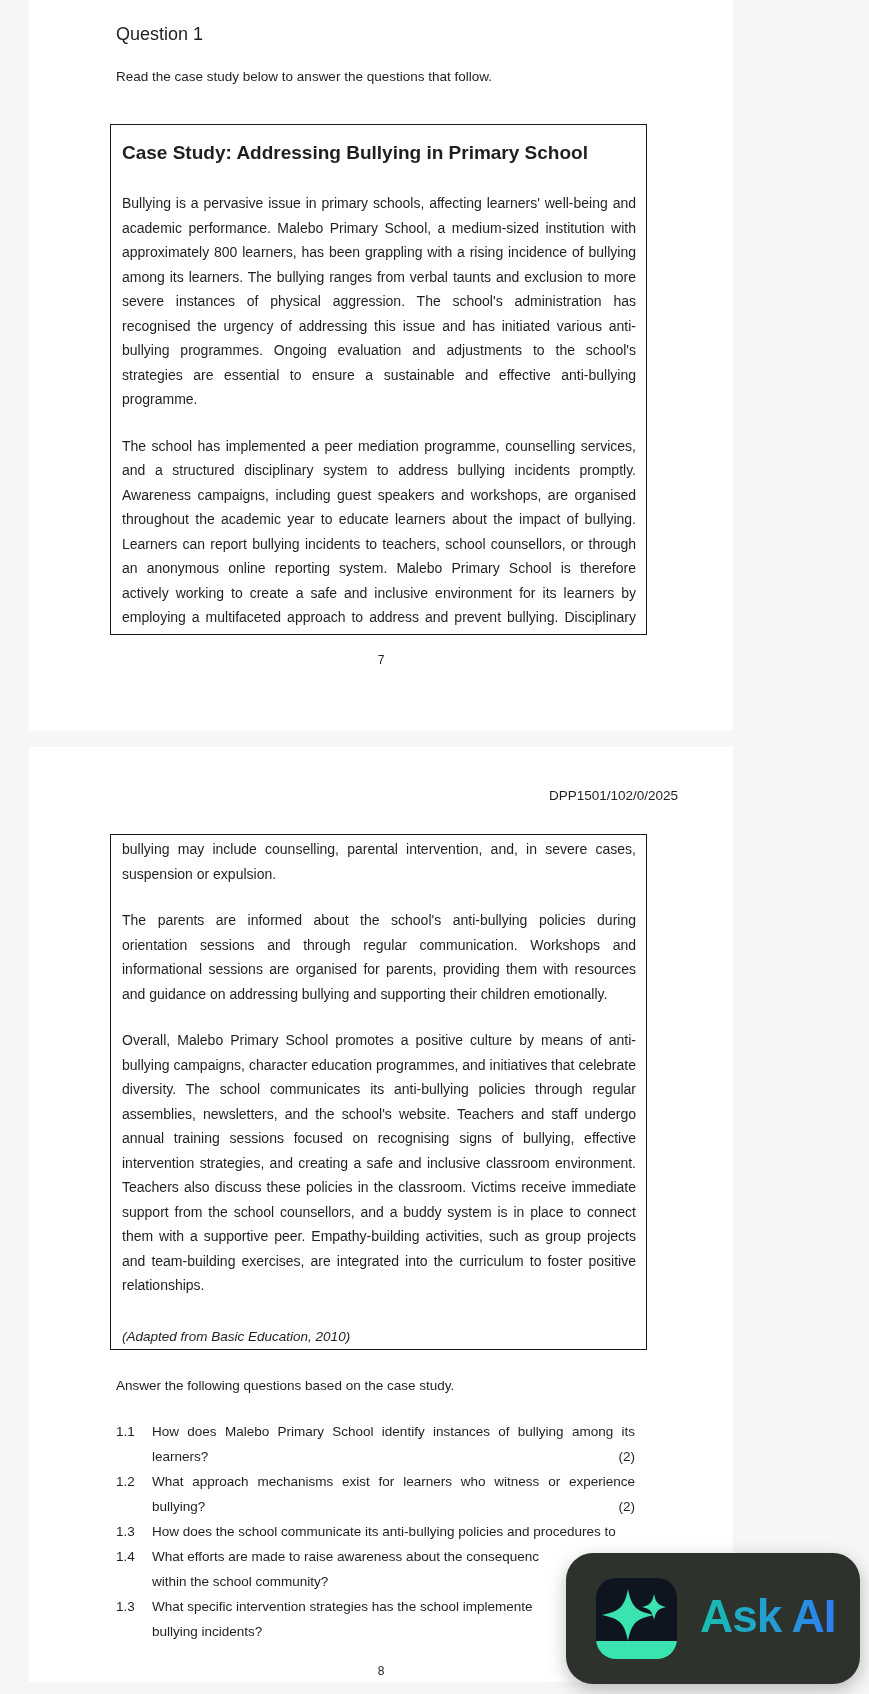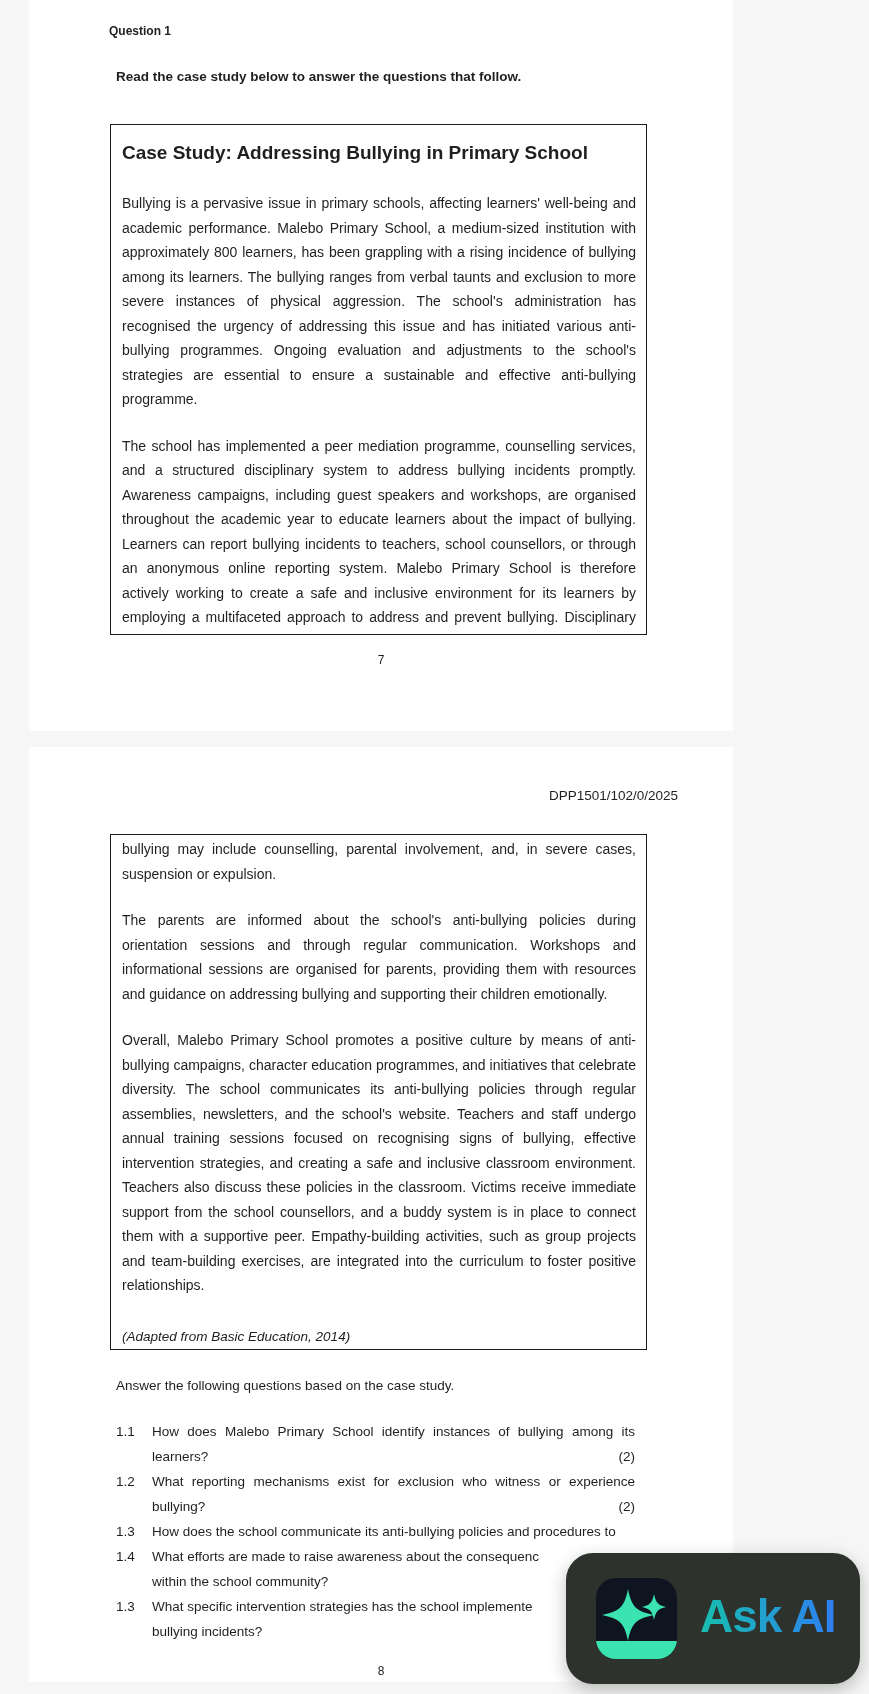--- a/index.html
+++ b/index.html
@@ -12,27 +12,26 @@
     color:#1f1f1f;
     -webkit-font-smoothing:antialiased;
   }
   .page{
     position:absolute;left:29px;width:704px;background:#ffffff;
   }
   #page-1{top:0;height:731px;}
   #page-2{top:747px;height:935px;}
 
   .q-label{
-    position:absolute;left:80px;top:24px;
-    font-size:12px;font-weight:bold;
+    position:absolute;left:87px;top:24px;
+    font-size:18px;font-weight:normal;
   }
   .intro{
     position:absolute;left:87px;top:69px;
     font-size:13.5px;
-    font-weight:bold;
   }
   .case-box{
     position:absolute;left:81px;width:537px;
     border:1.5px solid #1a1a1a;
     box-sizing:border-box;
     overflow:hidden;
   }
   #case-box-1{top:124px;height:511px;padding:20px 10px 0 11px;}
   #case-box-2{top:87px;height:516px;padding:2px 10px 0 11px;}
   .case-title{
@@ -123,39 +122,39 @@
         <p class="case-par">The school has implemented a peer mediation programme, counselling services, and a structured disciplinary system to address bullying incidents promptly. Awareness campaigns, including guest speakers and workshops, are organised throughout the academic year to educate learners about the impact of bullying. Learners can report bullying incidents to teachers, school counsellors, or through an anonymous online reporting system. Malebo Primary School is therefore actively working to create a safe and inclusive environment for its learners by employing a multifaceted approach to address and prevent bullying. Disciplinary actions for</p>
       </div>
   </div>
   <div class="page-number">7</div>
 </div>
 
 <div class="page" id="page-2">
   <div class="doc-header">DPP1501/102/0/2025</div>
   <div class="case-box" id="case-box-2">
     <div id="cs2-paras">
-        <p class="case-par">bullying may include counselling, parental involvement, and, in severe cases, suspension or expulsion.</p>
+        <p class="case-par">bullying may include counselling, parental intervention, and, in severe cases, suspension or expulsion.</p>
         <p class="case-par">The parents are informed about the school's anti-bullying policies during orientation sessions and through regular communication. Workshops and informational sessions are organised for parents, providing them with resources and guidance on addressing bullying and supporting their children emotionally.</p>
         <p class="case-par">Overall, Malebo Primary School promotes a positive culture by means of anti-bullying campaigns, character education programmes, and initiatives that celebrate diversity. The school communicates its anti-bullying policies through regular assemblies, newsletters, and the school's website. Teachers and staff undergo annual training sessions focused on recognising signs of bullying, effective intervention strategies, and creating a safe and inclusive classroom environment. Teachers also discuss these policies in the classroom. Victims receive immediate support from the school counsellors, and a buddy system is in place to connect them with a supportive peer. Empathy-building activities, such as group projects and team-building exercises, are integrated into the curriculum to foster positive relationships.</p>
       </div>
-    <p class="case-source">(Adapted from Basic Education, 2014)</p>
+    <p class="case-source">(Adapted from Basic Education, 2010)</p>
   </div>
   <div class="answer-instruction">Answer the following questions based on the case study.</div>
   <div class="questions">
       <div class="q-row">
         <span class="q-num">1.1</span>
         <div class="q-lines">
           <div class="q-line just"><span>How does Malebo Primary School identify instances of bullying among its</span></div>
           <div class="q-line"><span>learners?</span><span class="q-mark">(2)</span></div>
         </div>
       </div>
       <div class="q-row">
         <span class="q-num">1.2</span>
         <div class="q-lines">
-          <div class="q-line just"><span>What reporting mechanisms exist for exclusion who witness or experience</span></div>
+          <div class="q-line just"><span>What approach mechanisms exist for learners who witness or experience</span></div>
           <div class="q-line"><span>bullying?</span><span class="q-mark">(2)</span></div>
         </div>
       </div>
       <div class="q-row">
         <span class="q-num">1.3</span>
         <div class="q-lines">
           <div class="q-line"><span>How does the school communicate its anti-bullying policies and procedures to</span></div>
         </div>
       </div>
       <div class="q-row">

